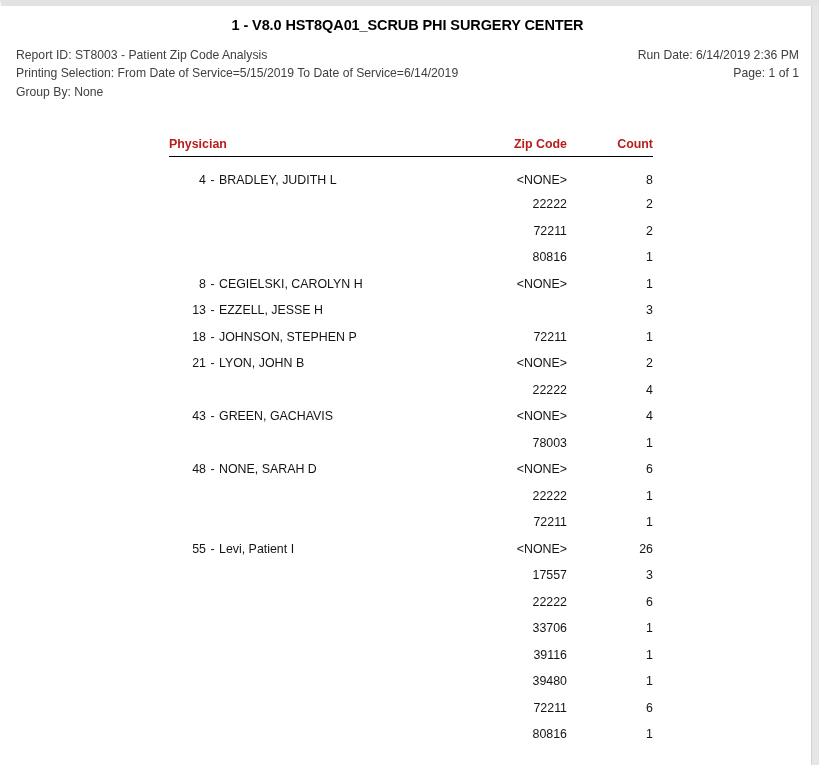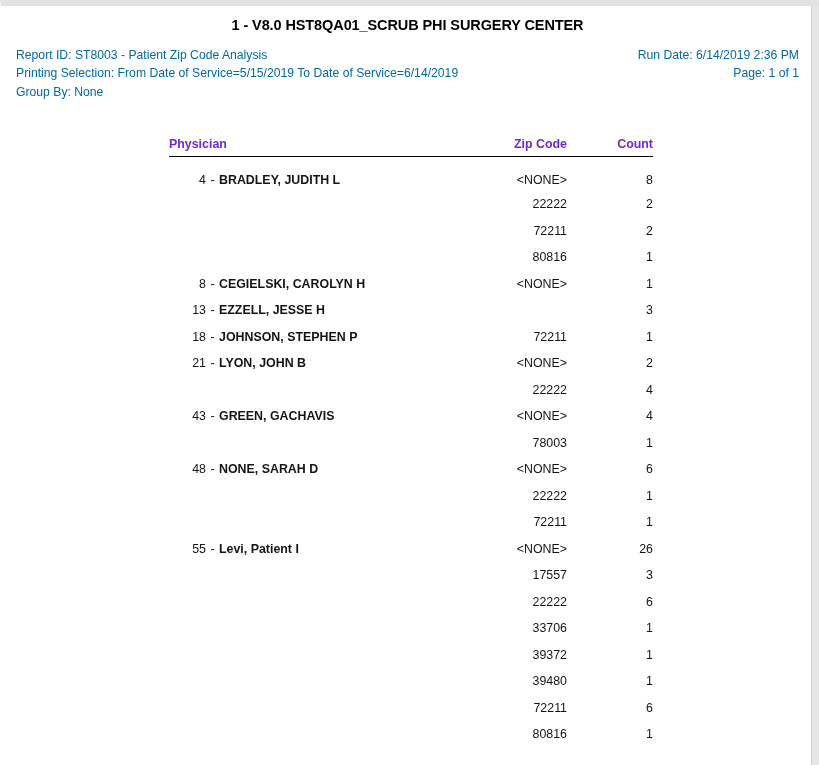--- a/index.html
+++ b/index.html
@@ -53,21 +53,21 @@
     top: 11px;
     text-align: center;
     font-size: 14.5px;
     font-weight: bold;
     color: #000000;
     letter-spacing: -0.1px;
   }
   .meta {
     position: absolute;
     font-size: 12.2px;
-    color: #0369a1;
+    color: #404040;
     white-space: nowrap;
   }
   .meta-left { left: 12px; }
   .meta-right { right: 12px; text-align: right; }
   .m-l1 { top: 42px; }
   .m-l2 { top: 60px; }
   .m-l3 { top: 79px; }
   .m-r1 { top: 42px; }
   .m-r2 { top: 60px; }
 
@@ -85,21 +85,21 @@
     font-size: 12.4px;
     color: #111111;
   }
   table.report col.c-phys  { width: 278px; }
   table.report col.c-zip   { width: 120px; }
   table.report col.c-count { width: 86px; }
 
   table.report thead th {
     font-size: 12.4px;
     font-weight: bold;
-    color: #6d28d9;
+    color: #b91c1c;
     padding: 0 0 5px 0;
     border-bottom: 1.6px solid #000000;
     vertical-align: bottom;
     white-space: nowrap;
   }
   th.h-phys  { text-align: left; padding-left: 7px; }
   th.h-zip   { text-align: right; padding-right: 19px; }
   th.h-count { text-align: right; padding-right: 1px; }
 
   table.report tbody td {
@@ -120,21 +120,21 @@
   .phys-id {
     display: inline-block;
     width: 37px;
     text-align: right;
   }
   .phys-dash {
     display: inline-block;
     width: 13px;
     text-align: center;
   }
-  .phys-name { display: inline-block; font-weight: bold; }
+  .phys-name { display: inline-block; }
 </style>
 </head>
 <body>
 
 <div id="page">
   <div id="sheet">
 
     <div class="rpt-title">1 - V8.0 HST8QA01_SCRUB PHI SURGERY CENTER</div>
 
     <div class="meta meta-left m-l1">Report ID: ST8003 - Patient Zip Code Analysis</div>
@@ -292,21 +292,21 @@
               <td class="c-zipcode">22222</td>
               <td class="c-count">6</td>
             </tr>
             <tr>
               <td class="c-physician"></td>
               <td class="c-zipcode">33706</td>
               <td class="c-count">1</td>
             </tr>
             <tr>
               <td class="c-physician"></td>
-              <td class="c-zipcode">39372</td>
+              <td class="c-zipcode">39116</td>
               <td class="c-count">1</td>
             </tr>
             <tr>
               <td class="c-physician"></td>
               <td class="c-zipcode">39480</td>
               <td class="c-count">1</td>
             </tr>
             <tr>
               <td class="c-physician"></td>
               <td class="c-zipcode">72211</td>

